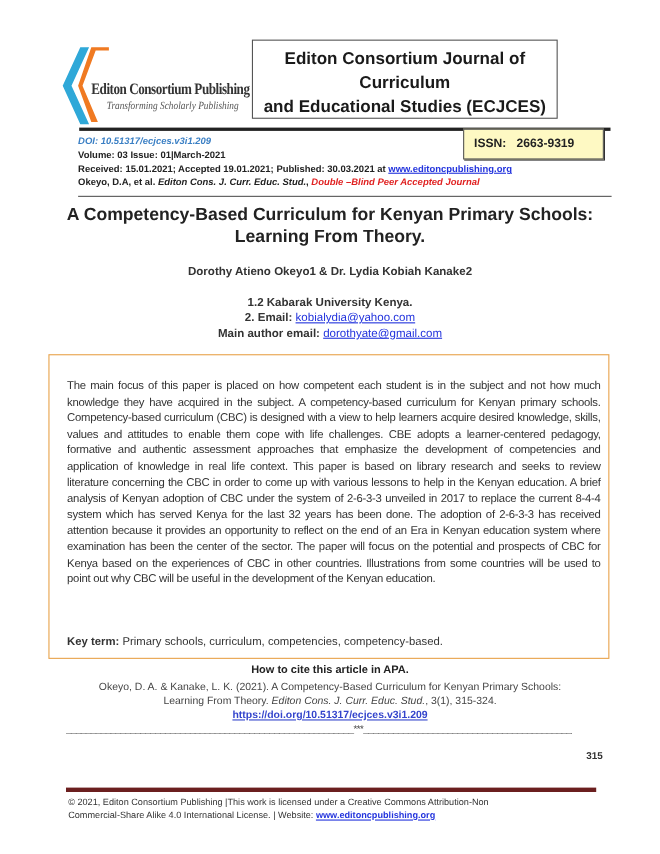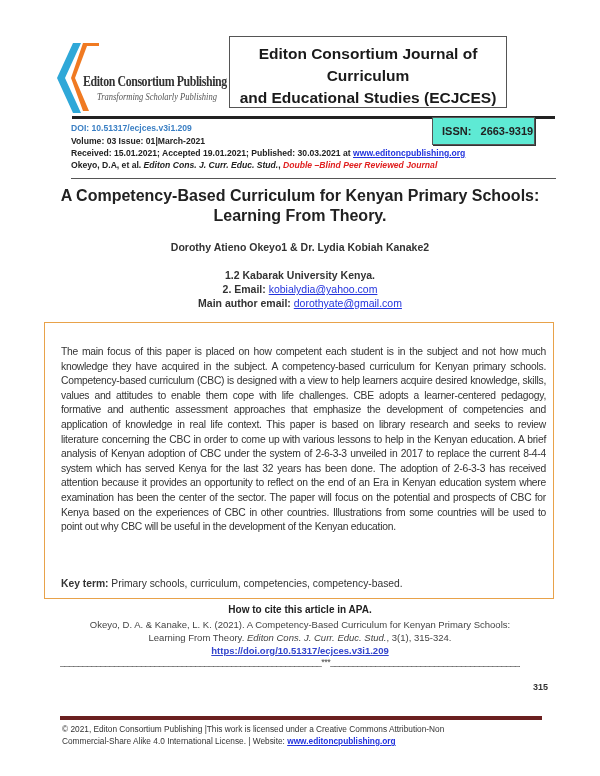--- a/index.html
+++ b/index.html
@@ -4,21 +4,21 @@
 <style>
   html, body { margin:0; padding:0; background:#ffffff; }
   body { width:600px; height:776px; position:relative; overflow:hidden; font-family:"Liberation Sans", sans-serif; color:#222; }
   .abs { position:absolute; }
   .logo { left:55px; top:40px; width:170px; height:75px; }
   .logo svg { position:absolute; left:0; top:0; }
   .logo-title { position:absolute; left:28px; top:33px; font-family:"Liberation Serif", serif; font-weight:bold; font-size:14.5px; color:#333; letter-spacing:-0.5px; white-space:nowrap; transform:scaleX(0.82); transform-origin:left; }
   .logo-sub { position:absolute; left:42px; top:51px; font-family:"Liberation Serif", serif; font-style:italic; font-size:10px; color:#555; white-space:nowrap; transform:scaleX(0.85); transform-origin:left; }
   .journal-box { left:229px; top:36px; width:278px; height:72px; border:1.5px solid #555; box-sizing:border-box; text-align:center; padding-top:6px; font-weight:bold; font-size:15.5px; line-height:22px; color:#1a1a1a; }
   .top-rule { left:72px; top:116px; width:483px; height:3px; background:#222; }
-  .issn { left:432px; top:117px; width:103px; height:28px; border:1.2px solid #555; background:#5eead4; box-sizing:border-box; font-weight:bold; font-size:11px; line-height:26px; padding-left:9px; box-shadow:1px 1px 0 #333; color:#222; }
+  .issn { left:421px; top:117px; width:128px; height:28px; border:1.2px solid #555; background:#fef9c3; box-sizing:border-box; font-weight:bold; font-size:11px; line-height:26px; padding-left:9px; box-shadow:1px 1px 0 #333; color:#222; }
   .meta { left:71px; font-size:8.6px; line-height:13px; white-space:nowrap; color:#222; }
   .meta b { font-weight:bold; }
   .doi { color:#3a7fc4; font-weight:bold; }
   .link { color:#2233dd; text-decoration:underline; }
   .red-it { color:#e02020; font-style:italic; font-weight:bold; }
   .it { font-style:italic; }
   .mid-rule { left:71px; top:178px; width:485px; height:1px; background:#555; }
   .title { left:40px; top:186px; width:520px; text-align:center; font-weight:bold; font-size:16px; line-height:20px; color:#222; }
   .center-line { left:40px; width:520px; text-align:center; font-size:10.5px; font-weight:bold; color:#333; line-height:14px; }
   .abstract-box { left:44px; top:322px; width:510px; height:277px; border:1.3px solid #e8a24a; box-sizing:border-box; }
@@ -48,31 +48,31 @@
   <div>Editon Consortium Journal of Curriculum</div>
   <div>and Educational Studies (ECJCES)</div>
 </div>
 
 <div class="abs top-rule"></div>
 
 <div class="abs issn">
   <span>ISSN:</span>&nbsp;&nbsp;&nbsp;<span>2663-9319</span>
 </div>
 
-<div class="abs meta" style="top:122px;">
+<div class="abs meta" style="top:122px;font-style:italic;">
   <span class="doi">DOI: 10.51317/ecjces.v3i1.209</span>
 </div>
 <div class="abs meta" style="top:135px;">
   <b>Volume: 03 Issue: 01|March-2021</b>
 </div>
 <div class="abs meta" style="top:147px;">
   <b>Received: 15.01.2021; Accepted 19.01.2021; Published: 30.03.2021 at </b><b><a class="link">www.editoncpublishing.org</a></b>
 </div>
 <div class="abs meta" style="top:159px;">
-  <b>Okeyo, D.A, et al. </b><b class="it">Editon Cons. J. Curr. Educ. Stud.</b><b>, </b><span class="red-it">Double –Blind Peer Reviewed Journal</span>
+  <b>Okeyo, D.A, et al. </b><b class="it">Editon Cons. J. Curr. Educ. Stud.</b><b>, </b><span class="red-it">Double –Blind Peer Accepted Journal</span>
 </div>
 
 <div class="abs mid-rule"></div>
 
 <div class="abs title">
   <div>A Competency-Based Curriculum for Kenyan Primary Schools:</div>
   <div>Learning From Theory.</div>
 </div>
 
 <div class="abs center-line" style="top:240px;">Dorothy Atieno Okeyo1 &amp; Dr. Lydia Kobiah Kanake2</div>

